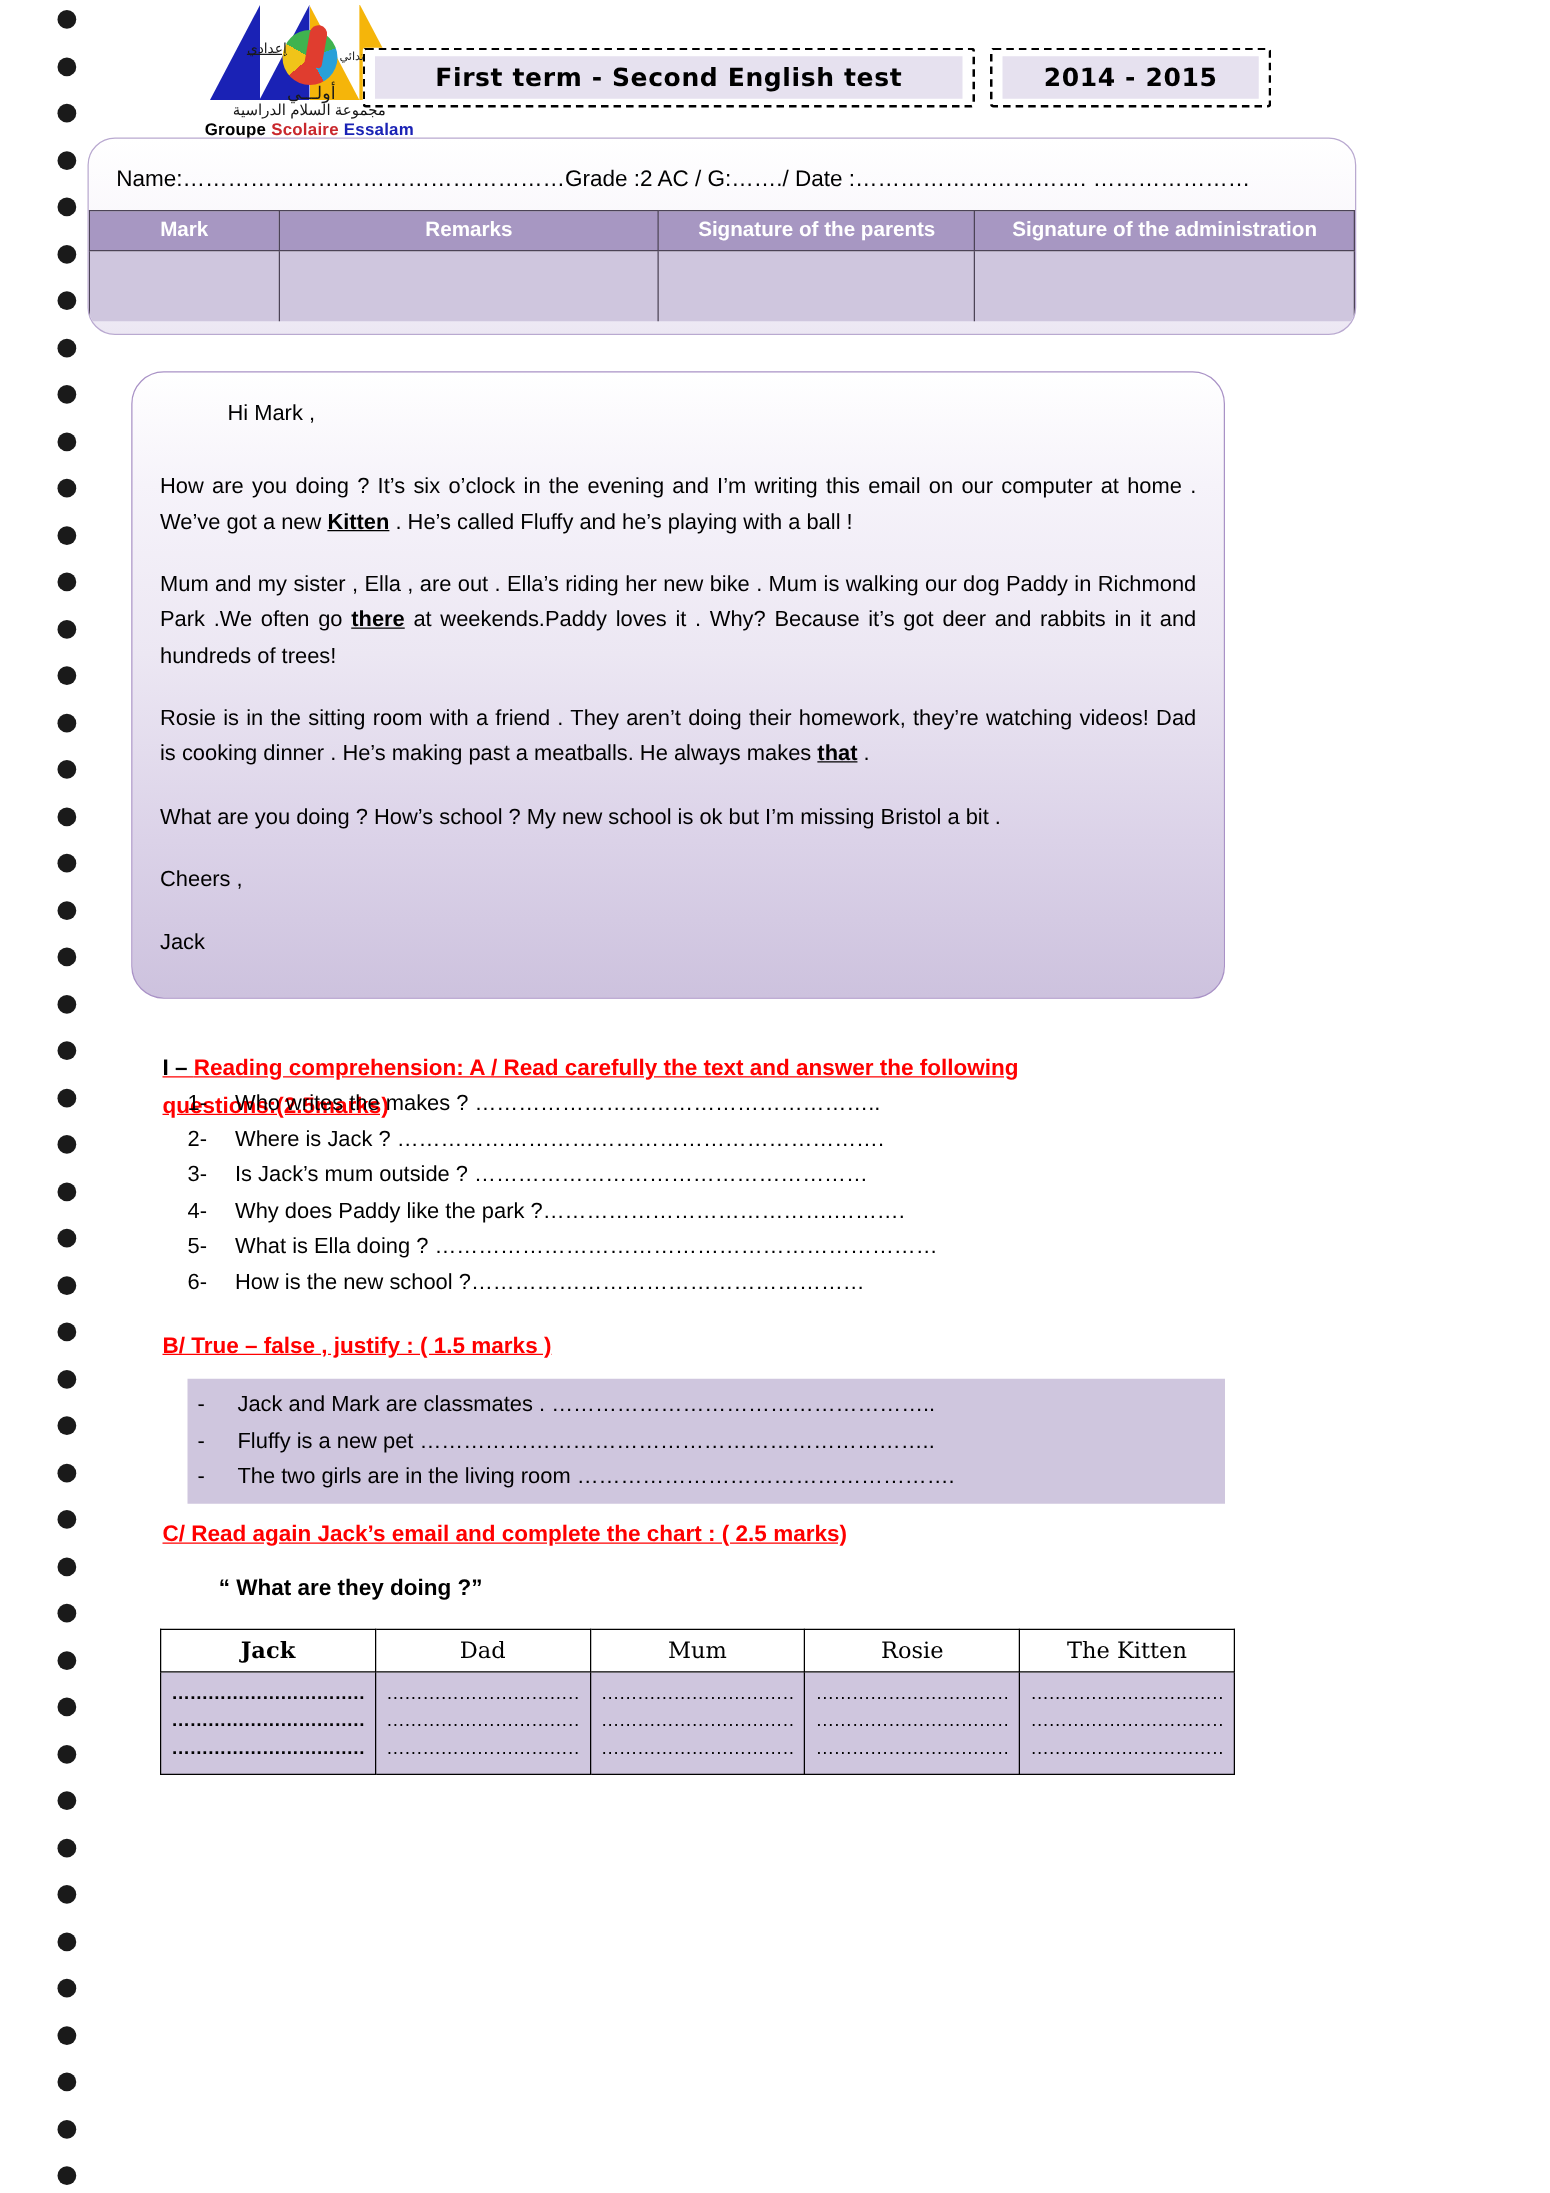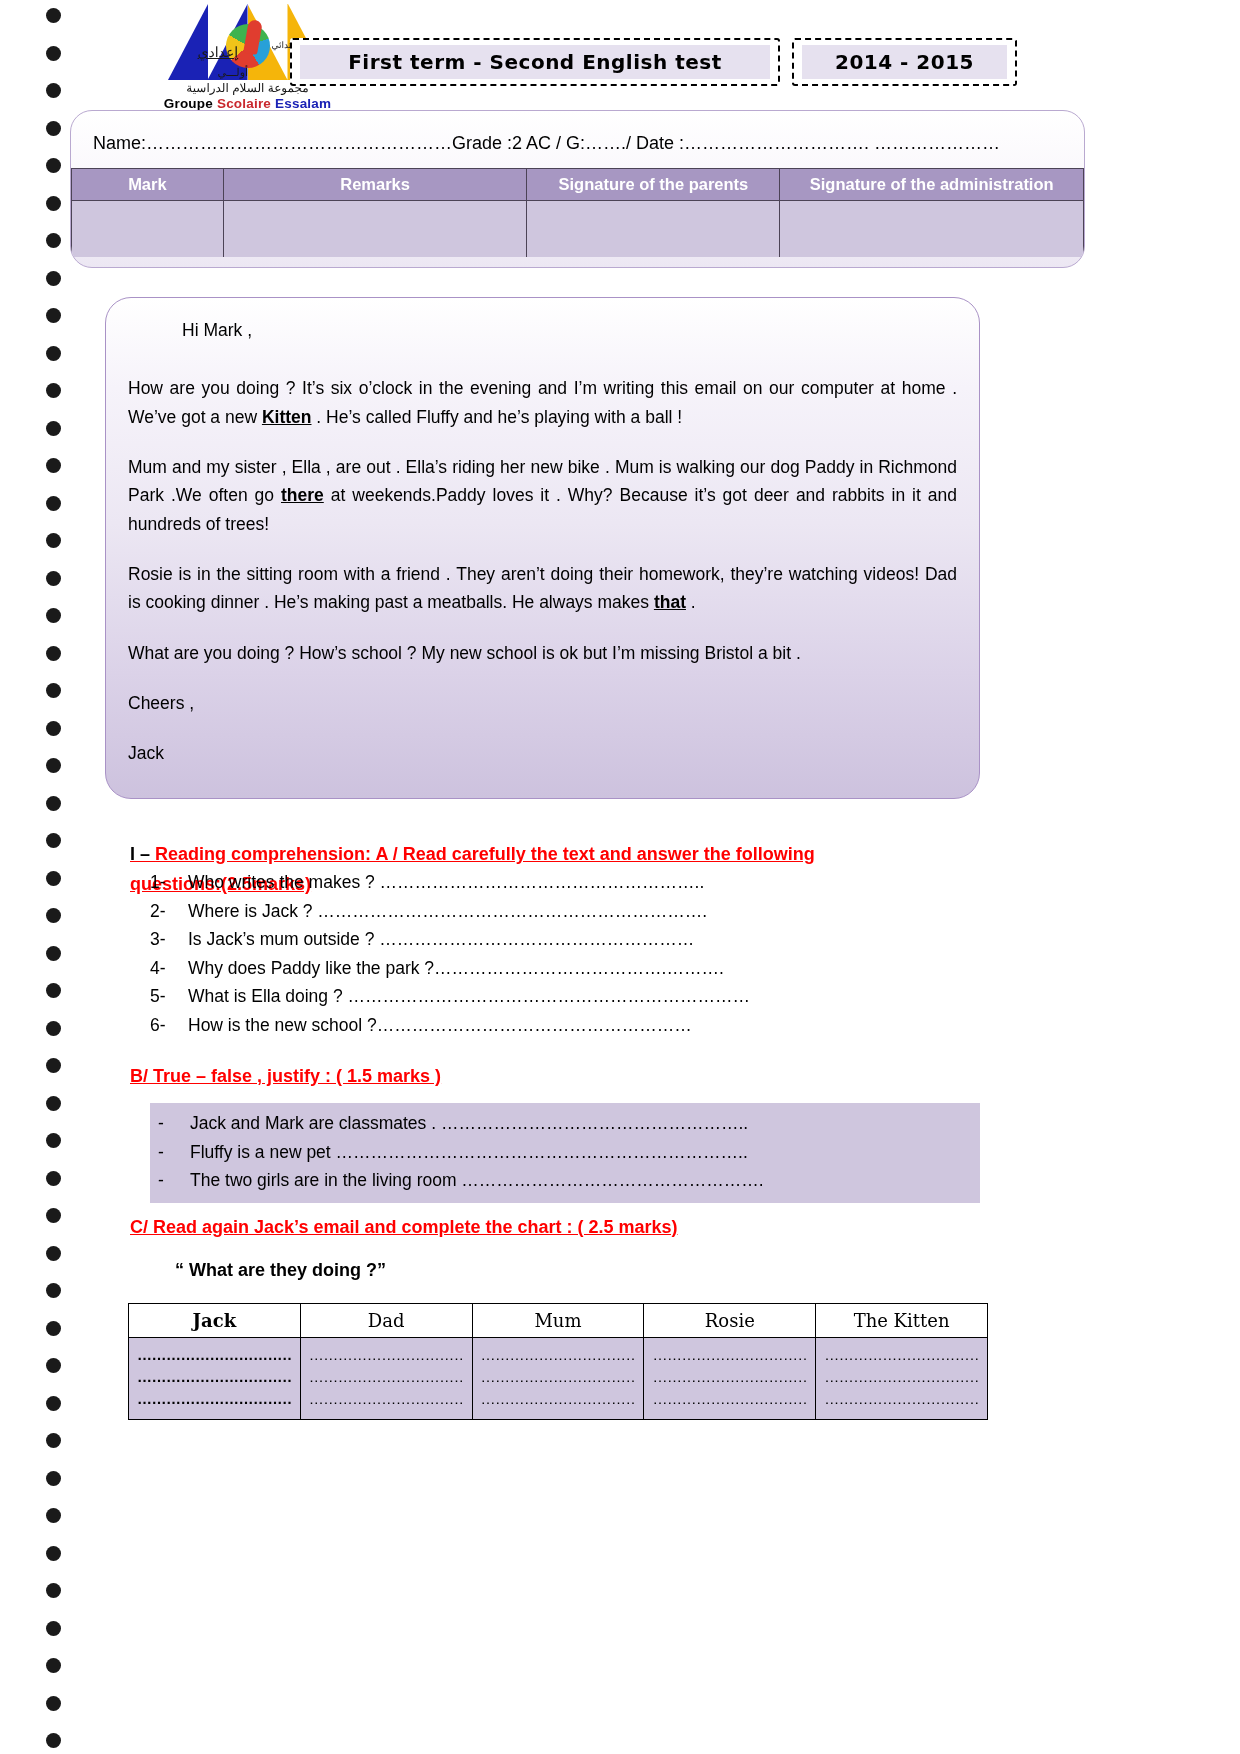--- a/index.html
+++ b/index.html
@@ -111,30 +111,30 @@
   }
   .globe-fig {
     position: absolute;
     left: 78px; top: 16px;
     width: 14px; height: 34px;
     background: #e03d2f;
     border-radius: 7px 7px 3px 3px;
     transform: rotate(10deg);
   }
   .ar-left {
-    position: absolute; left: 30px; top: 40px;
-    font-size: 14px; color: #1a1a1a; text-decoration: underline;
+    position: absolute; left: 30px; top: 28px;
+    font-size: 11px; color: #1a1a1a; text-decoration: underline;
   }
   .ar-right {
     position: absolute; left: 104px; top: 36px;
     font-size: 9px; color: #1a1a1a;
   }
   .ar-bottom {
-    position: absolute; left: 50px; top: 62px;
-    font-size: 11px; color: #1a1a1a;
+    position: absolute; left: 62px; top: 62px;
+    font-size: 14px; color: #1a1a1a;
   }
   .logo-ar {
     font-size: 12px;
     color: #151515;
     margin-top: 1px;
     direction: rtl;
   }
   .logo-gs {
     font-size: 13.5px;
     font-weight: bold;

